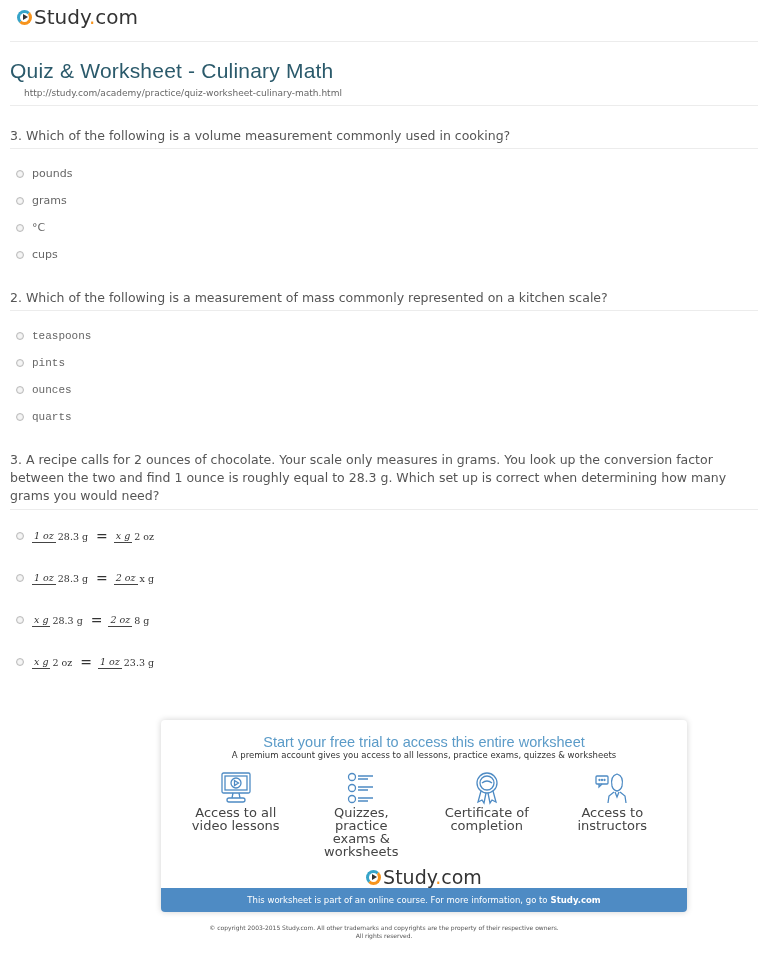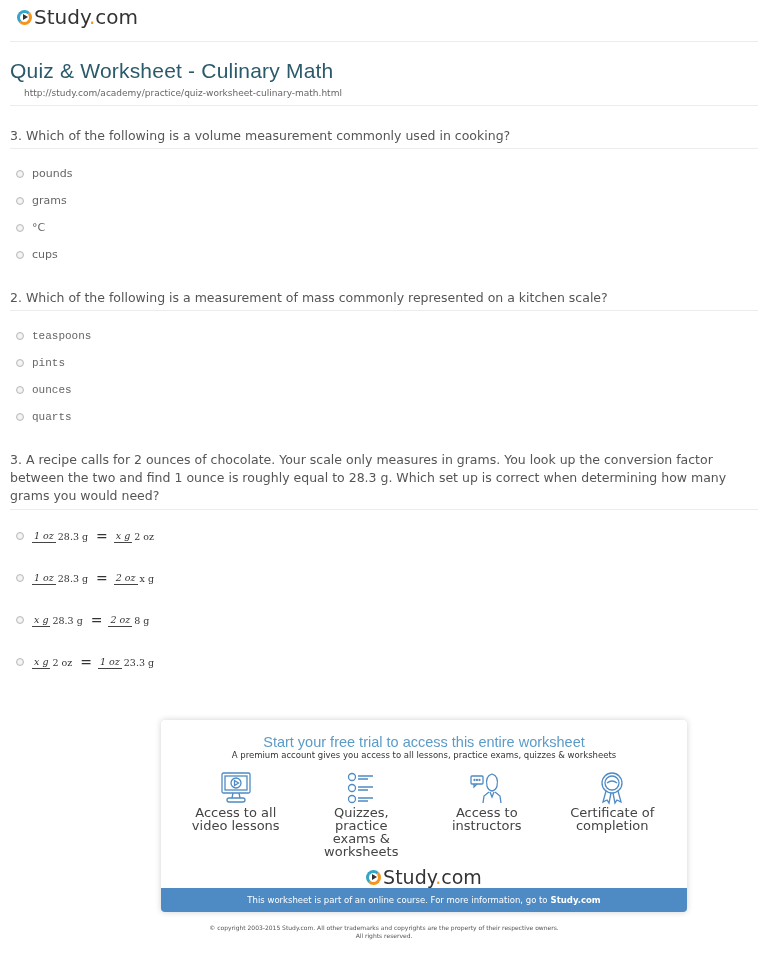--- a/index.html
+++ b/index.html
@@ -207,39 +207,39 @@
       <svg viewBox="0 0 36 36" fill="none" stroke="#4e8bc4" stroke-width="1.3">
         <circle cx="9" cy="7" r="3.5"></circle>
           <circle cx="9" cy="18" r="3.5"></circle>
           <circle cx="9" cy="29" r="3.5"></circle>
         <path d="M15 6 H30 M15 9 H25 M15 17 H30 M15 20 H25 M15 28 H30 M15 31 H25"></path>
       </svg>
       <div class="feature-label"><span>Quizzes, practice</span><br><span>exams &amp; worksheets</span></div>
     </div>
     <div class="feature">
       <svg viewBox="0 0 36 36" fill="none" stroke="#4e8bc4" stroke-width="1.3">
+        <circle cx="18" cy="13" r="10"></circle>
+        <circle cx="18" cy="13" r="7"></circle>
+        <path d="M13 13 Q18 9 23 13"></path>
+        <path d="M12 21 L9 32 L13 30 L15 33 L17 23 M24 21 L27 32 L23 30 L21 33 L19 23"></path>
+      </svg>
+      <div class="feature-label"><span>Certificate of</span><br><span>completion</span></div>
+    </div>
+    <div class="feature">
+      <svg viewBox="0 0 36 36" fill="none" stroke="#4e8bc4" stroke-width="1.3">
         <rect x="2" y="6" width="12" height="8" rx="1"></rect>
         <path d="M5 14 L5 17 L8 14"></path>
         <circle cx="5.5" cy="10" r="0.5"></circle>
           <circle cx="8" cy="10" r="0.5"></circle>
           <circle cx="10.5" cy="10" r="0.5"></circle>
         <path d="M18 16 Q16 6 23 4 Q30 6 28 16 Q27 20 23 21 Q19 20 18 16 Z"></path>
         <path d="M20 22 L15 26 L14 33 M26 22 L31 26 L32 33 M21 22 L23 27 L25 22"></path>
       </svg>
       <div class="feature-label"><span>Access to</span><br><span>instructors</span></div>
     </div>
-    <div class="feature">
-      <svg viewBox="0 0 36 36" fill="none" stroke="#4e8bc4" stroke-width="1.3">
-        <circle cx="18" cy="13" r="10"></circle>
-        <circle cx="18" cy="13" r="7"></circle>
-        <path d="M13 13 Q18 9 23 13"></path>
-        <path d="M12 21 L9 32 L13 30 L15 33 L17 23 M24 21 L27 32 L23 30 L21 33 L19 23"></path>
-      </svg>
-      <div class="feature-label"><span>Certificate of</span><br><span>completion</span></div>
-    </div>
   </div>
   <div class="promo-logo">
     <span class="logo-icon"></span>
     <span class="logo-text"><span>Study</span><span class="dot">.</span><span>com</span></span>
   </div>
   <div class="promo-bar">
     <span>This worksheet is part of an online course. For more information, go to</span>
     <b>Study.com</b>
   </div>
 </div>

